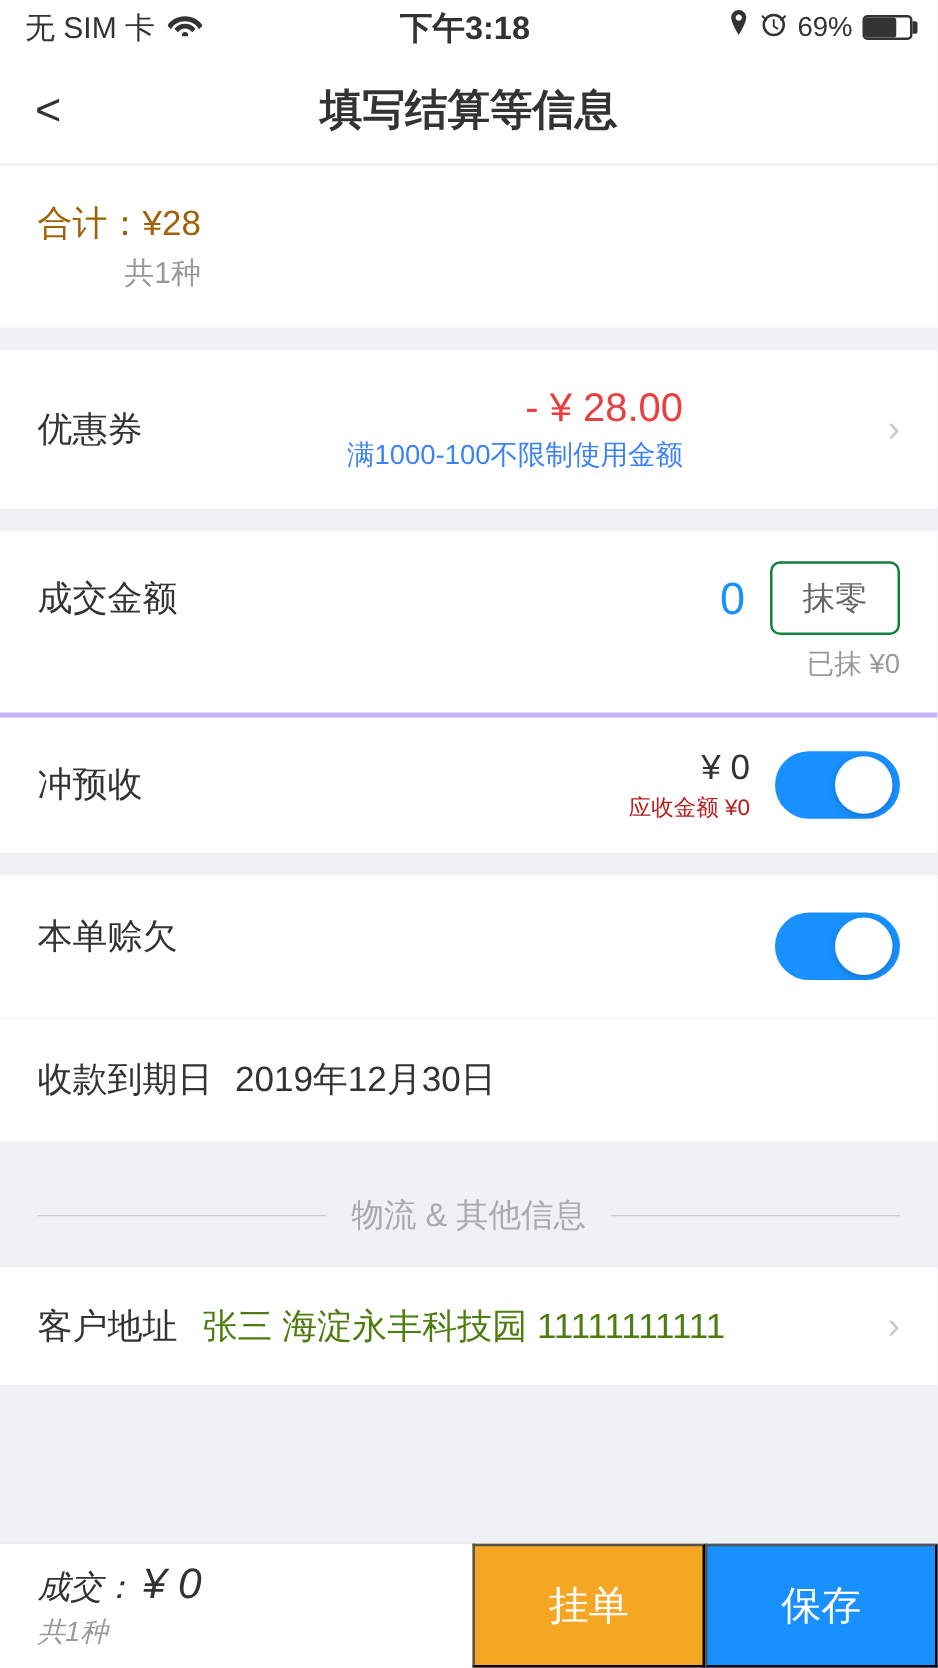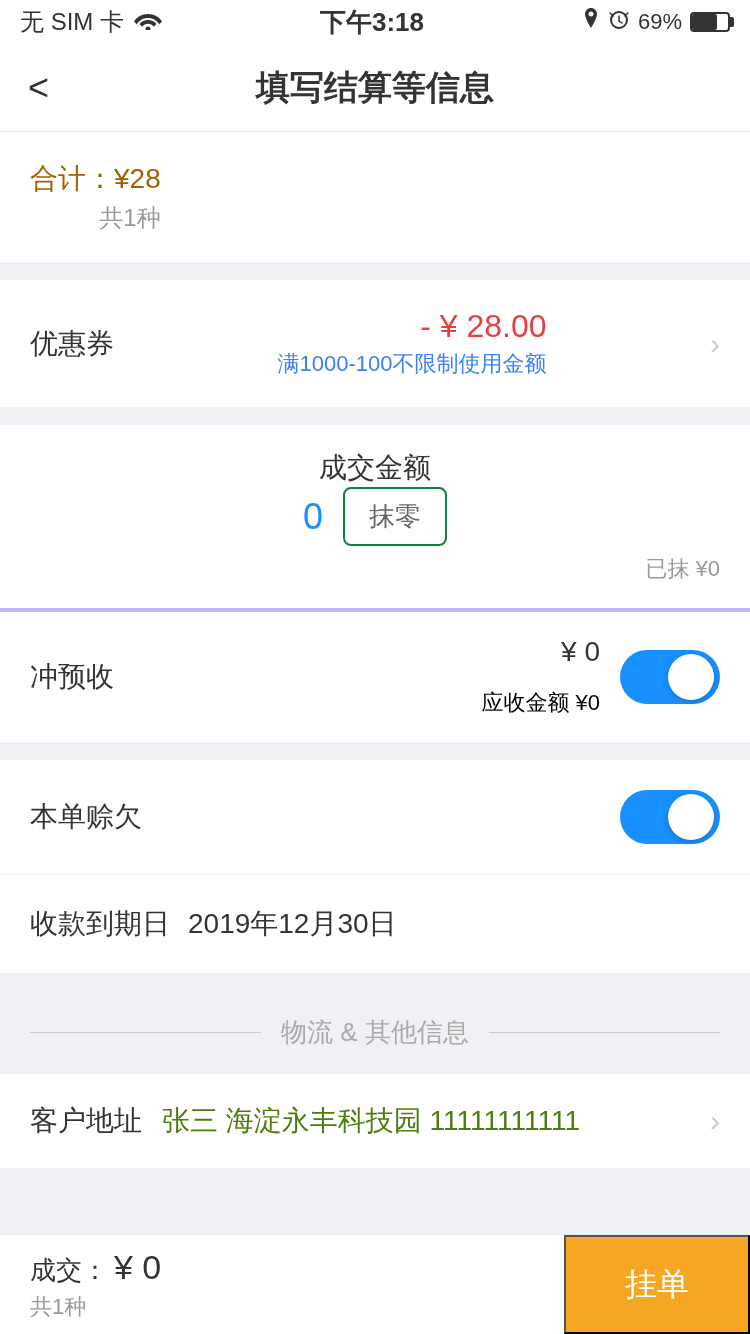--- a/index.html
+++ b/index.html
@@ -111,61 +111,61 @@
       background: #fff;
       cursor: pointer;
     }
 
     
     .transaction-section {
       padding: 24px 30px;
       background: #fff;
     }
     .transaction-row {
-      display: flex; align-items: center; justify-content: space-between; flex-direction: column;
+      display: flex; align-items: center; justify-content: space-between;
     }
     .transaction-label { font-size: 28px; color: #333; }
     .transaction-right { display: flex; align-items: center; gap: 20px; }
     .transaction-value { font-size: 36px; color: #1890ff; font-weight: 500; }
     .transaction-sub { font-size: 22px; color: #999; margin-top: 8px; text-align: right; }
 
     
     .advance-section {
       padding: 24px 30px;
       background: #fff;
       border-top: 4px solid #c4b5fd;
     }
     .advance-row {
       display: flex; align-items: center; justify-content: space-between;
     }
     .advance-label { font-size: 28px; color: #333; }
     .advance-right { display: flex; align-items: center; gap: 20px; }
     .advance-value-block { text-align: right; }
     .advance-value { font-size: 28px; color: #333; font-weight: 500; }
-    .advance-sub { font-size: 22px; color: #000000; margin-top: 20px; }
+    .advance-sub { font-size: 18px; color: #b91c1c; margin-top: 4px; }
 
     
     .toggle {
       width: 100px; height: 54px; border-radius: 27px;
       background: #1890ff;
       position: relative; cursor: pointer;
       display: inline-block;
     }
     .toggle-knob {
       position: absolute; top: 4px; right: 6px;
       width: 46px; height: 46px; border-radius: 50%;
       background: #fff;
       box-shadow: 0 2px 6px rgba(0,0,0,0.2);
     }
 
     
     .debt-section {
       padding: 30px 30px;
       background: #fff;
-      display: flex; align-items: center; justify-content: space-between;
+      display: flex; justify-content: space-between;
     }
     .debt-label { font-size: 28px; color: #333; }
 
     
     .duedate-section {
       padding: 30px 30px;
       background: #fff;
       border-top: 1px solid #f5f5f5;
     }
     .duedate-row { display: flex; align-items: center; gap: 18px; }
@@ -199,20 +199,21 @@
       height: 100px;
       background: #fff;
       display: flex;
       align-items: stretch;
       border-top: 1px solid #e8e8e8;
     }
     .bottom-summary {
       flex: 1;
       display: flex; flex-direction: column; justify-content: center;
       padding: 0 30px;
+      font-style: italic;
     }
     .bottom-summary-top { font-size: 26px; color: #333; }
     .bottom-summary-amount { font-size: 34px; color: #333; font-weight: 500; }
     .bottom-summary-count { font-size: 22px; color: #999; margin-top: 4px; }
     .bottom-btn {
       width: 186px; height: 100%;
       display: flex; align-items: center; justify-content: center;
       font-size: 32px; font-weight: 500; color: #fff;
       cursor: pointer;
     }
@@ -349,13 +350,14 @@
 
 <div class="bottom-bar">
   <div class="bottom-summary">
     <div style="display:flex; align-items: baseline; gap: 6px;">
       <span class="bottom-summary-top">成交：</span>
       <span class="bottom-summary-amount">¥ 0</span>
     </div>
     <div class="bottom-summary-count">共1种</div>
   </div>
   <button class="bottom-btn btn-hang">挂单</button>
+  <button class="bottom-btn btn-save">保存</button>
 </div>
 
 </body></html>

